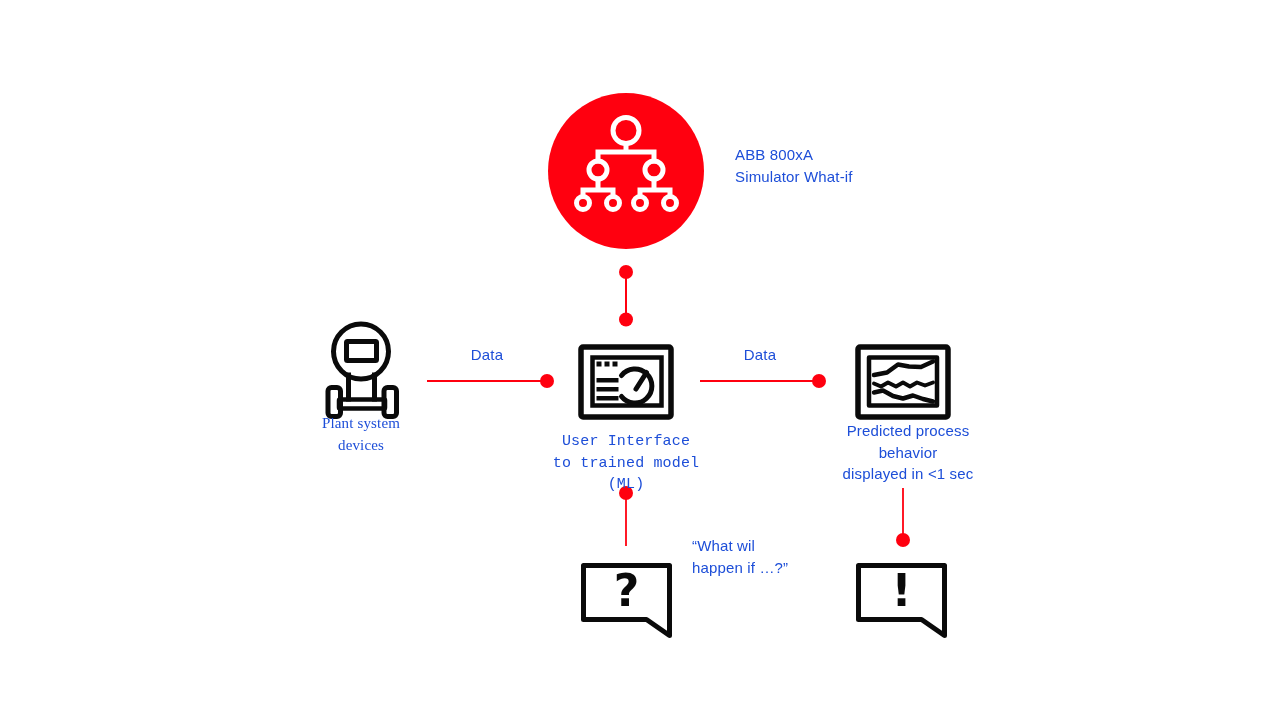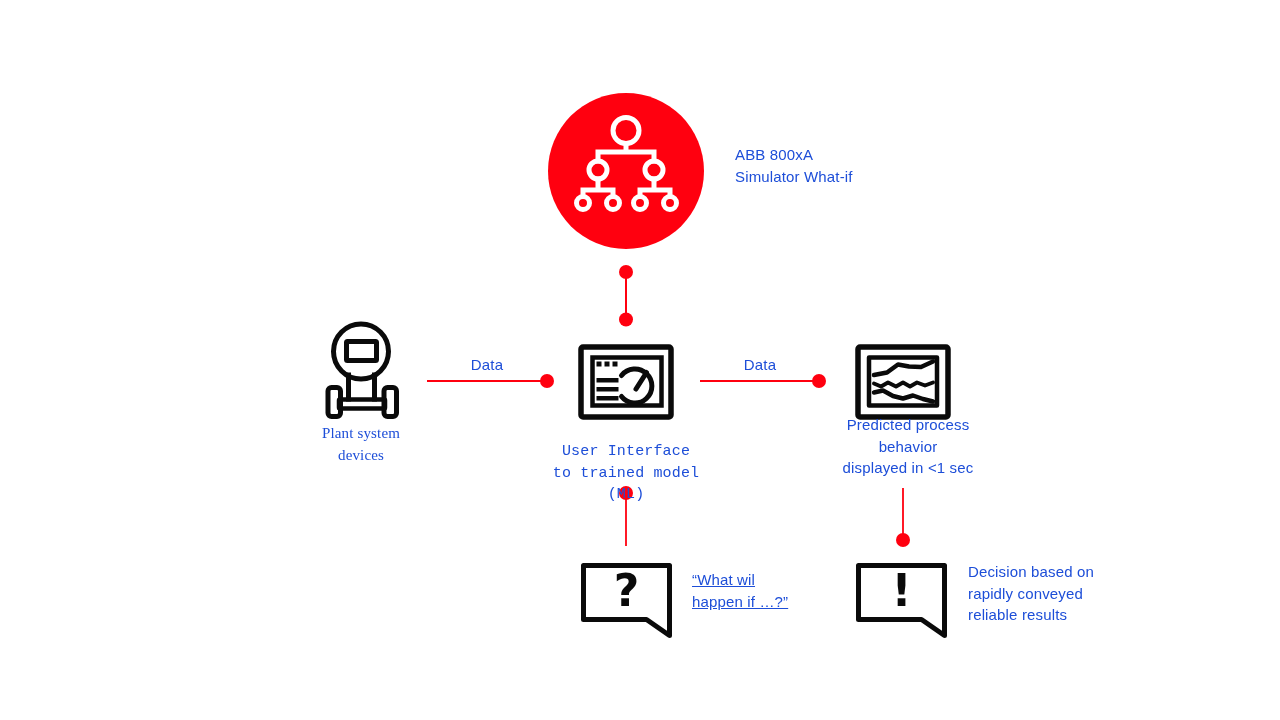--- a/index.html
+++ b/index.html
@@ -5,21 +5,21 @@
   html,body{margin:0;padding:0;background:#fff;}
   .canvas{
     position:relative;width:1280px;height:720px;background:#ffffff;
     overflow:hidden;font-family:"Liberation Sans",sans-serif;
   }
   .layer{position:absolute;left:0;top:0;}
   .label{
     position:absolute;font-size:15px;line-height:21.5px;color:#1d4ed8;
     white-space:pre-line;letter-spacing:.15px;
   }
-  .center{text-align:center;margin-top:10px;}
+  .center{text-align:center;}
   .glyph{
     position:absolute;display:flex;align-items:center;justify-content:center;
     font-weight:700;color:#0a0a0a;font-size:44px;font-family:"DejaVu Sans",sans-serif;
   }
 </style>
 </head>
 <body>
 
 <div class="canvas">
 
@@ -118,24 +118,21 @@
   <div class="label center" style="left:430px;top:344px;width:114px;">Data</div>
 
   <div class="label center" style="left:703px;top:344px;width:114px;">Data</div>
 
   <div class="label center" style="left:281px;top:413px;width:160px;font-family:Liberation Serif, serif;">Plant system
 devices</div>
 
   <div class="label center" style="left:536px;top:431px;width:180px;font-family:Liberation Mono, monospace;">User Interface
 to trained model (ML)</div>
 
-  <div class="label center" style="left:816px;top:404px;width:184px;">Predicted process
+  <div class="label center" style="left:816px;top:420px;width:184px;">Predicted process
 behavior
 displayed in &lt;1 sec</div>
 
-  <div class="label" style="left:692px;top:569px;text-decoration:underline;">“What wil
+  <div class="label" style="left:692px;top:535px;">“What wil
 happen if …?”</div>
 
-  <div class="label" style="left:968px;top:561px;">Decision based on
-rapidly conveyed
-reliable results</div>
 
 </div>
 
 </body></html>

